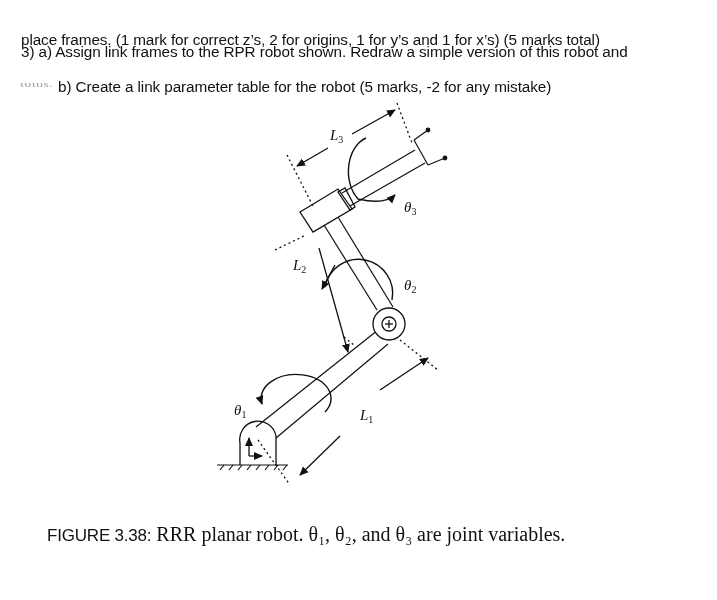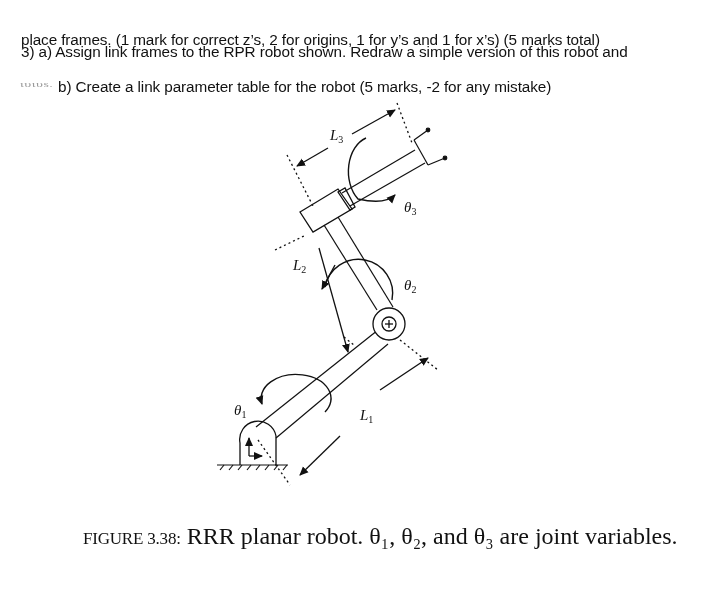--- a/index.html
+++ b/index.html
@@ -4,22 +4,22 @@
 <style>
   html, body { margin: 0; padding: 0; background: #ffffff; }
   body { width: 717px; height: 600px; position: relative; overflow: hidden; font-family: "Liberation Sans", sans-serif; color: #111; }
   .q-line { position: absolute; left: 21px; font-size: 15.3px; line-height: 19px; letter-spacing: -0.1px; white-space: nowrap; }
   #q1 { top: 10px; margin-top: 32px; }
   #q2 { top: 30px; }
   #q3 { top: 77px; left: 58px; }
   .ghost { position: absolute; left: 20px; top: 80px; font-family: "Liberation Serif", serif; font-size: 14px; color: #9a9a9a; letter-spacing: 0.5px; transform: scaleY(0.55); transform-origin: top left; }
   #figure { position: absolute; left: 0; top: 0; }
   .caption { position: absolute; left: 47px; top: 523px; font-size: 17px; white-space: nowrap; color: #111; }
-  .caption .lbl { font-family: Liberation Serif, serif; letter-spacing: -0.2px; margin-left: 36px; }
-  .caption .txt { font-family: "Liberation Serif", serif; font-size: 24px; }
+  .caption .lbl { font-family: Liberation Sans, sans-serif; letter-spacing: -0.2px; }
+  .caption .txt { font-family: "Liberation Serif", serif; font-size: 20px; }
   svg text { font-family: "Liberation Serif", serif; font-style: italic; }
 </style>
 </head>
 <body>
 
 <div class="q-line" id="q1">3) a) Assign link frames to the RPR robot shown. Redraw a simple version of this robot and</div>
 <div class="q-line" id="q2">place frames. (1 mark for correct z’s, 2 for origins, 1 for y’s and 1 for x’s) (5 marks total)</div>
 <div class="ghost">ιυιυs.</div>
 <div class="q-line" id="q3">b) Create a link parameter table for the robot (5 marks, -2 for any mistake)</div>
 

